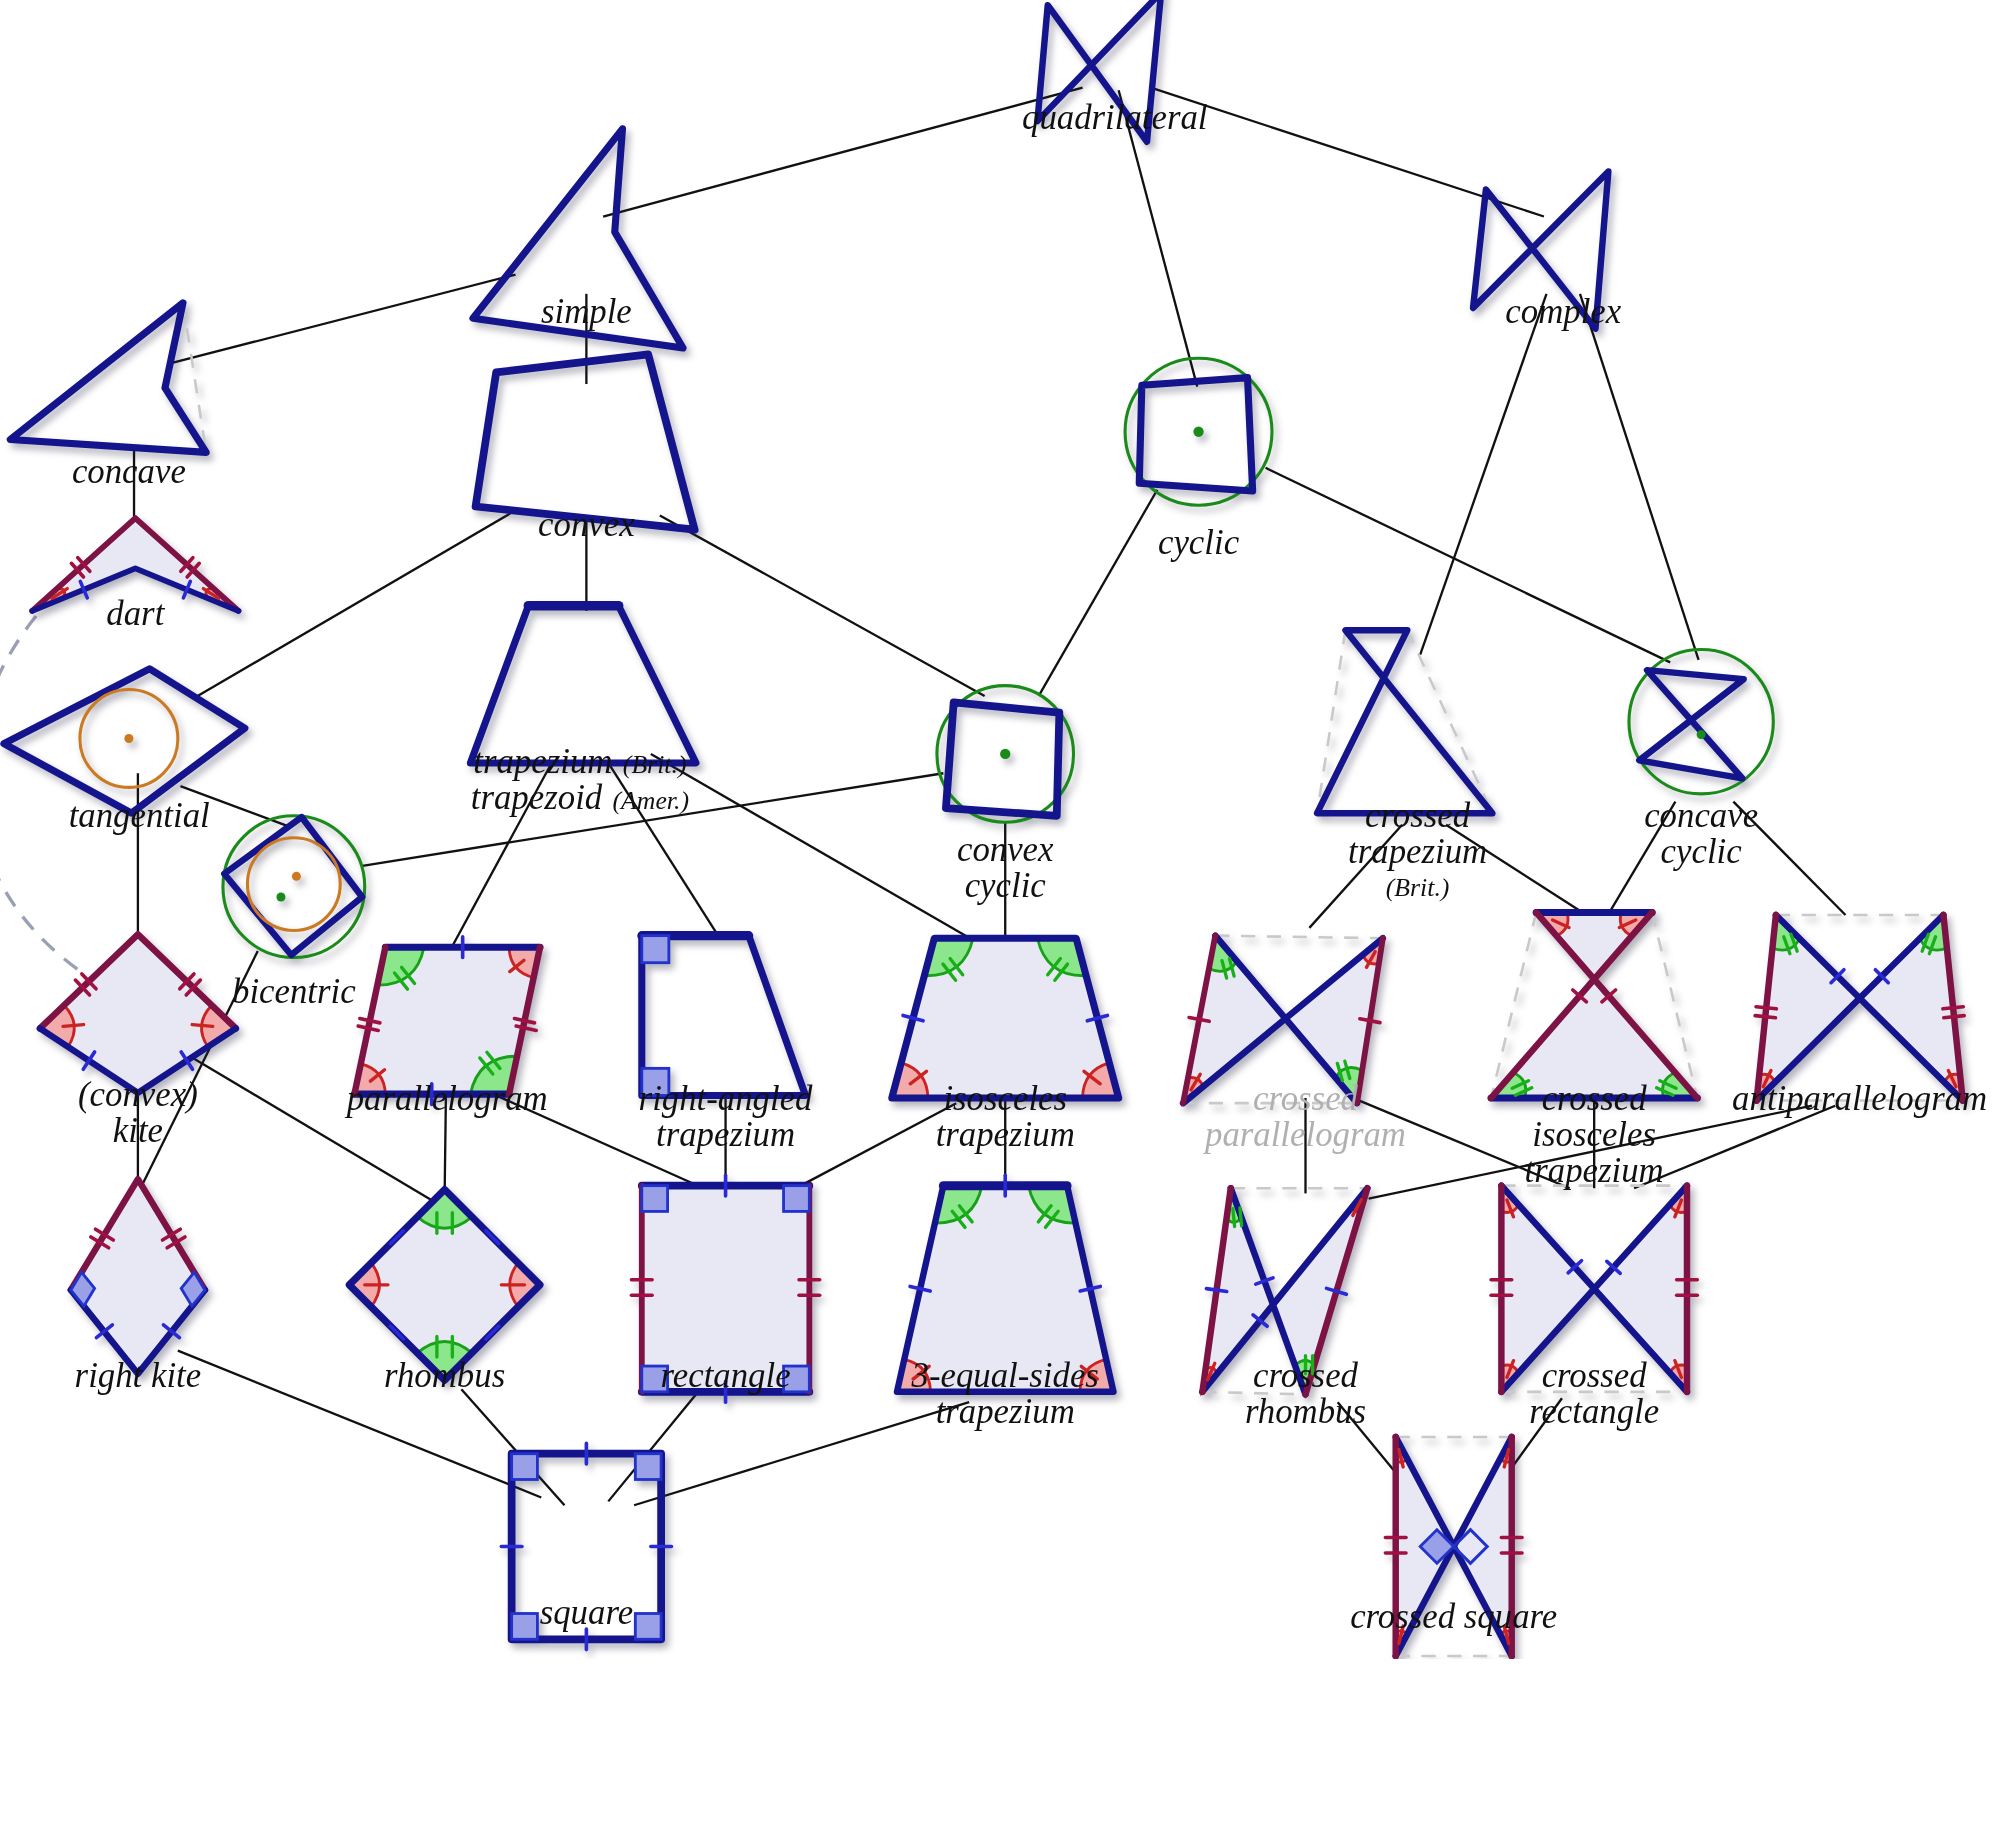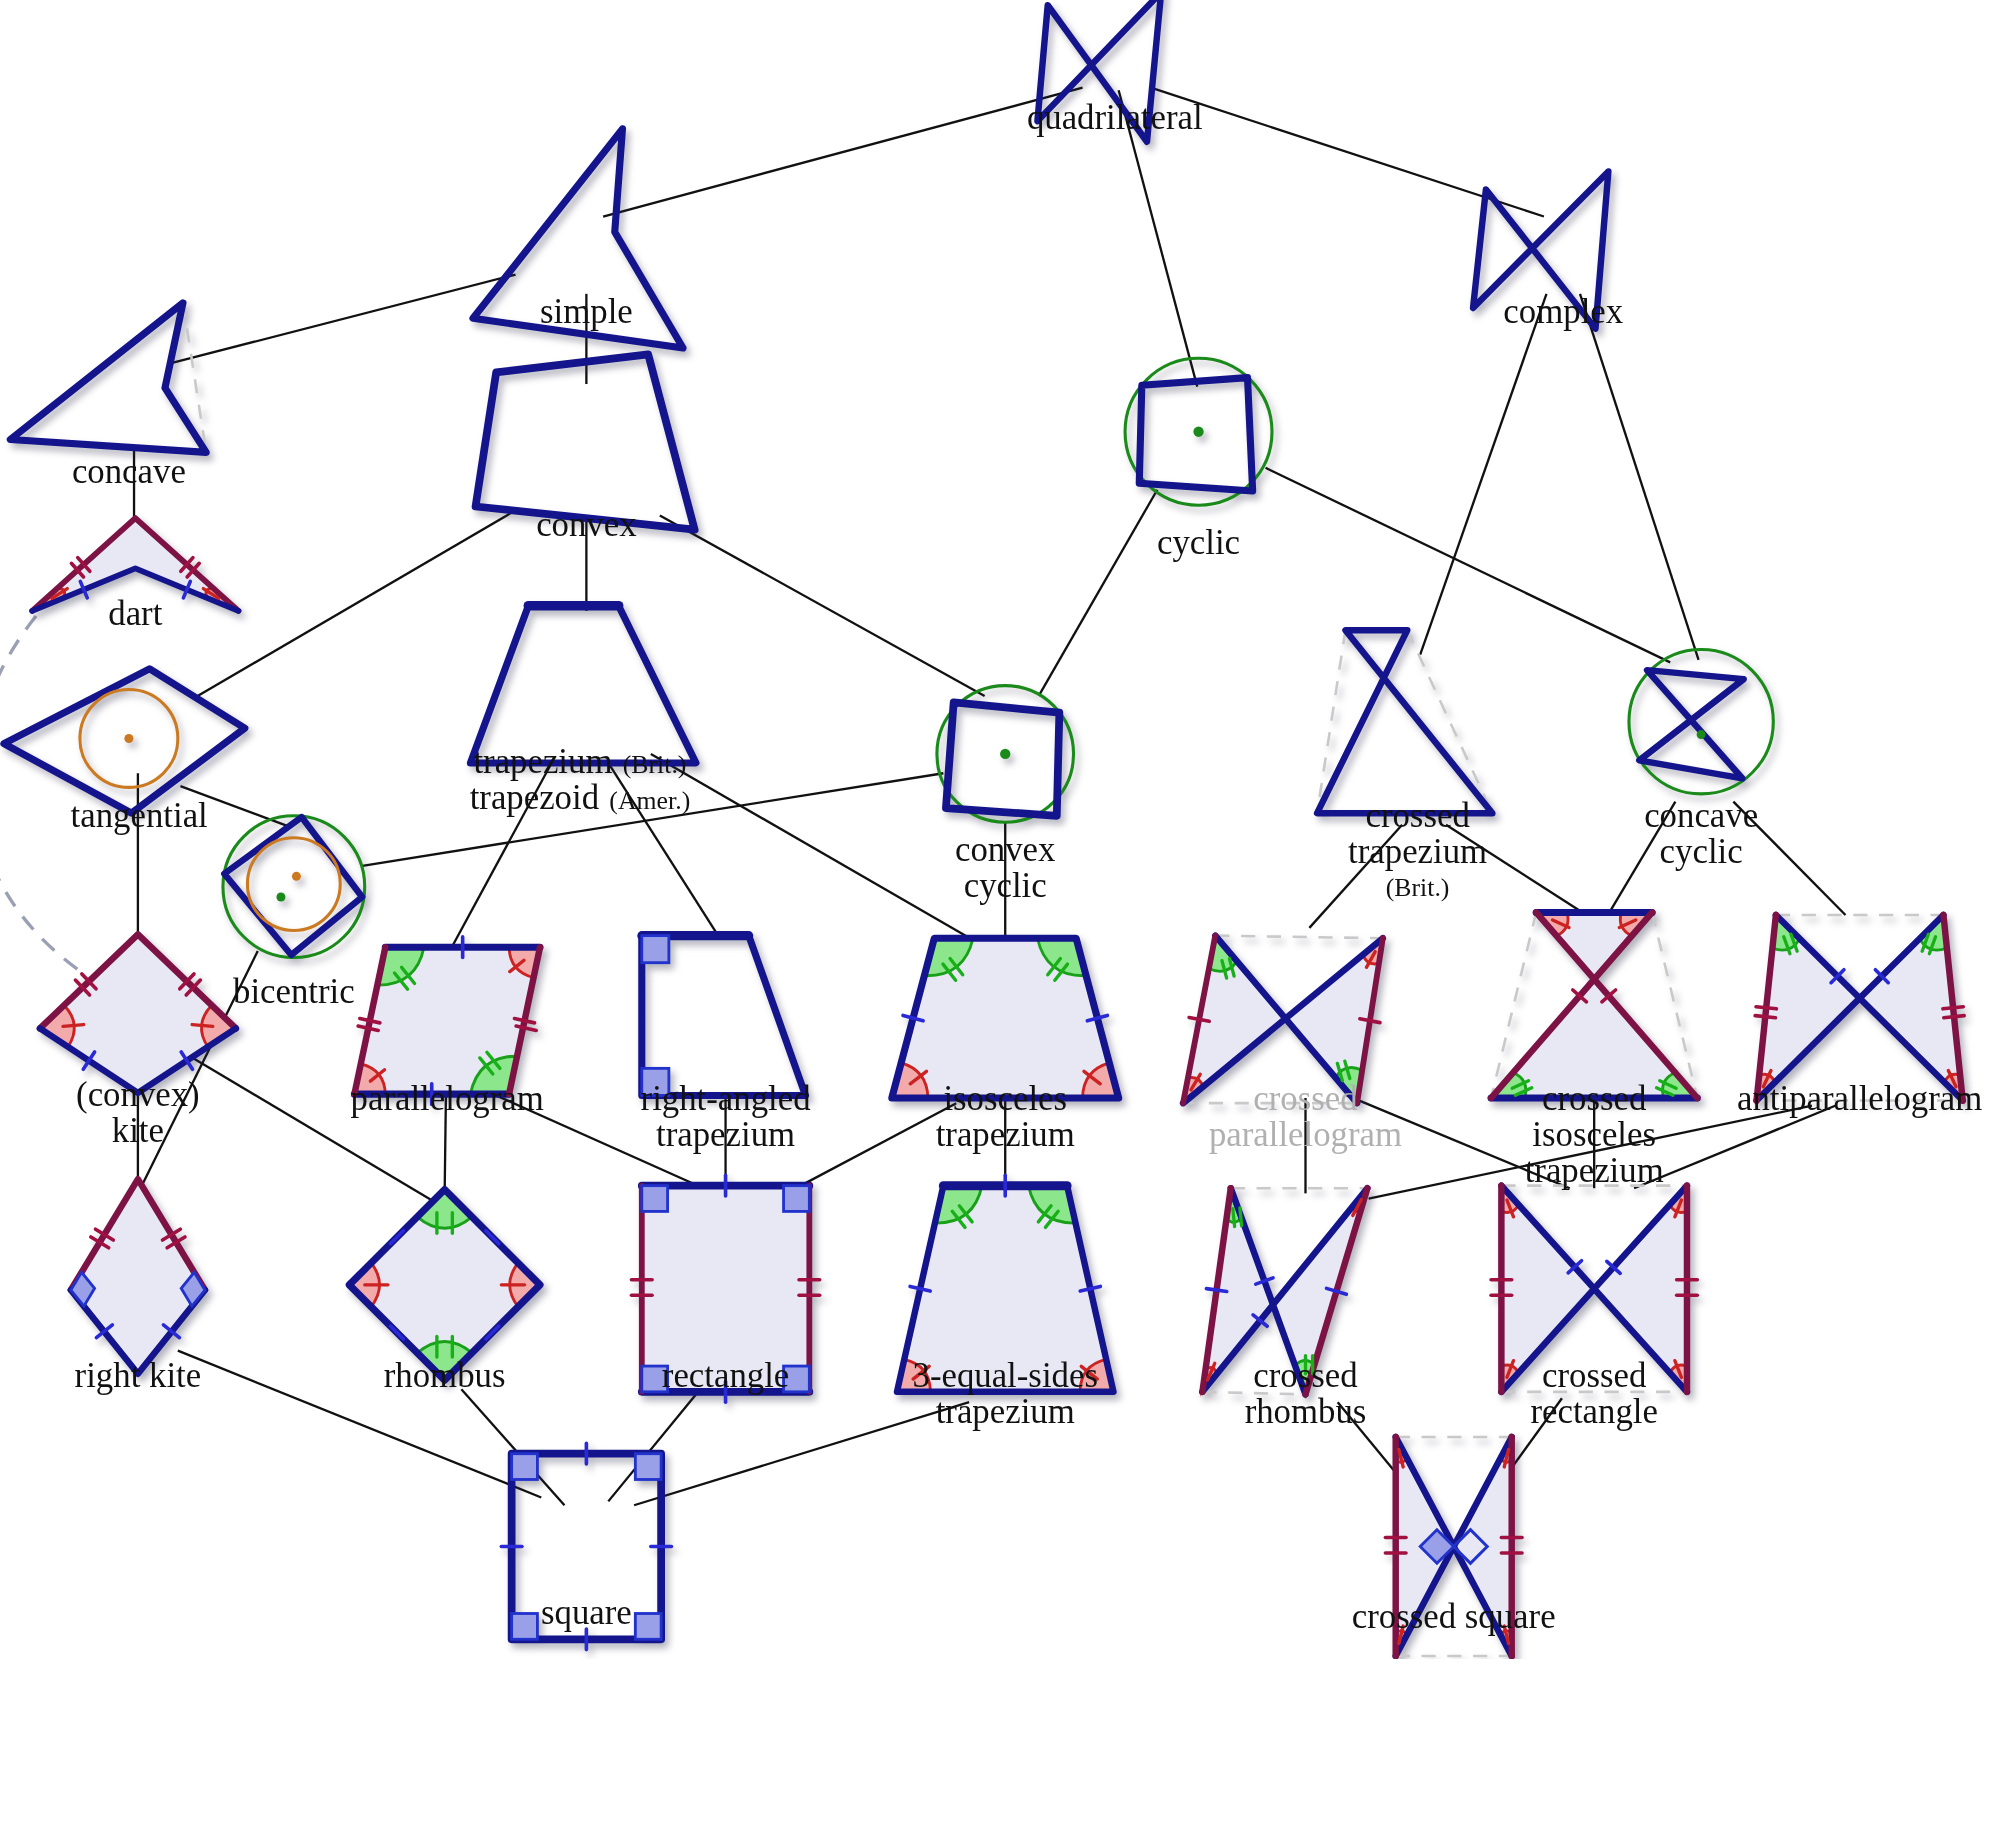--- a/index.html
+++ b/index.html
@@ -1,16 +1,16 @@
 <!DOCTYPE html>
 <html style="font-size:6.4px"><head>
 <meta charset="utf-8">
 <style>
   html,body{margin:0;padding:0;background:#ffffff;}
-  .stage{width:100%;}
+  .stage{width:100%;font-style:italic;}
   svg{display:block;width:100%;height:auto;background:#ffffff;}
   .edge{stroke:#111111;stroke-width:1.8;fill:none;}
   .dashed{stroke:#9aa0b4;stroke-width:2.6;fill:none;stroke-dasharray:13 10;}
   .ghost{stroke:#c9c9c9;stroke-width:2;fill:none;stroke-dasharray:11 9;}
   .glyph{filter:drop-shadow(3px 4px 3px rgba(40,40,70,0.35));}
   .fillq{fill:#e8e8f5;}
   .navy{stroke:#14148c;fill:none;stroke-linejoin:round;stroke-linecap:round;}
   .maroon{stroke:#7d1245;fill:none;stroke-linejoin:round;stroke-linecap:round;}
   .gcirc{stroke:#1a8a1a;stroke-width:2.4;fill:none;}
   .ocirc{stroke:#cc7a22;stroke-width:2.4;fill:none;}

